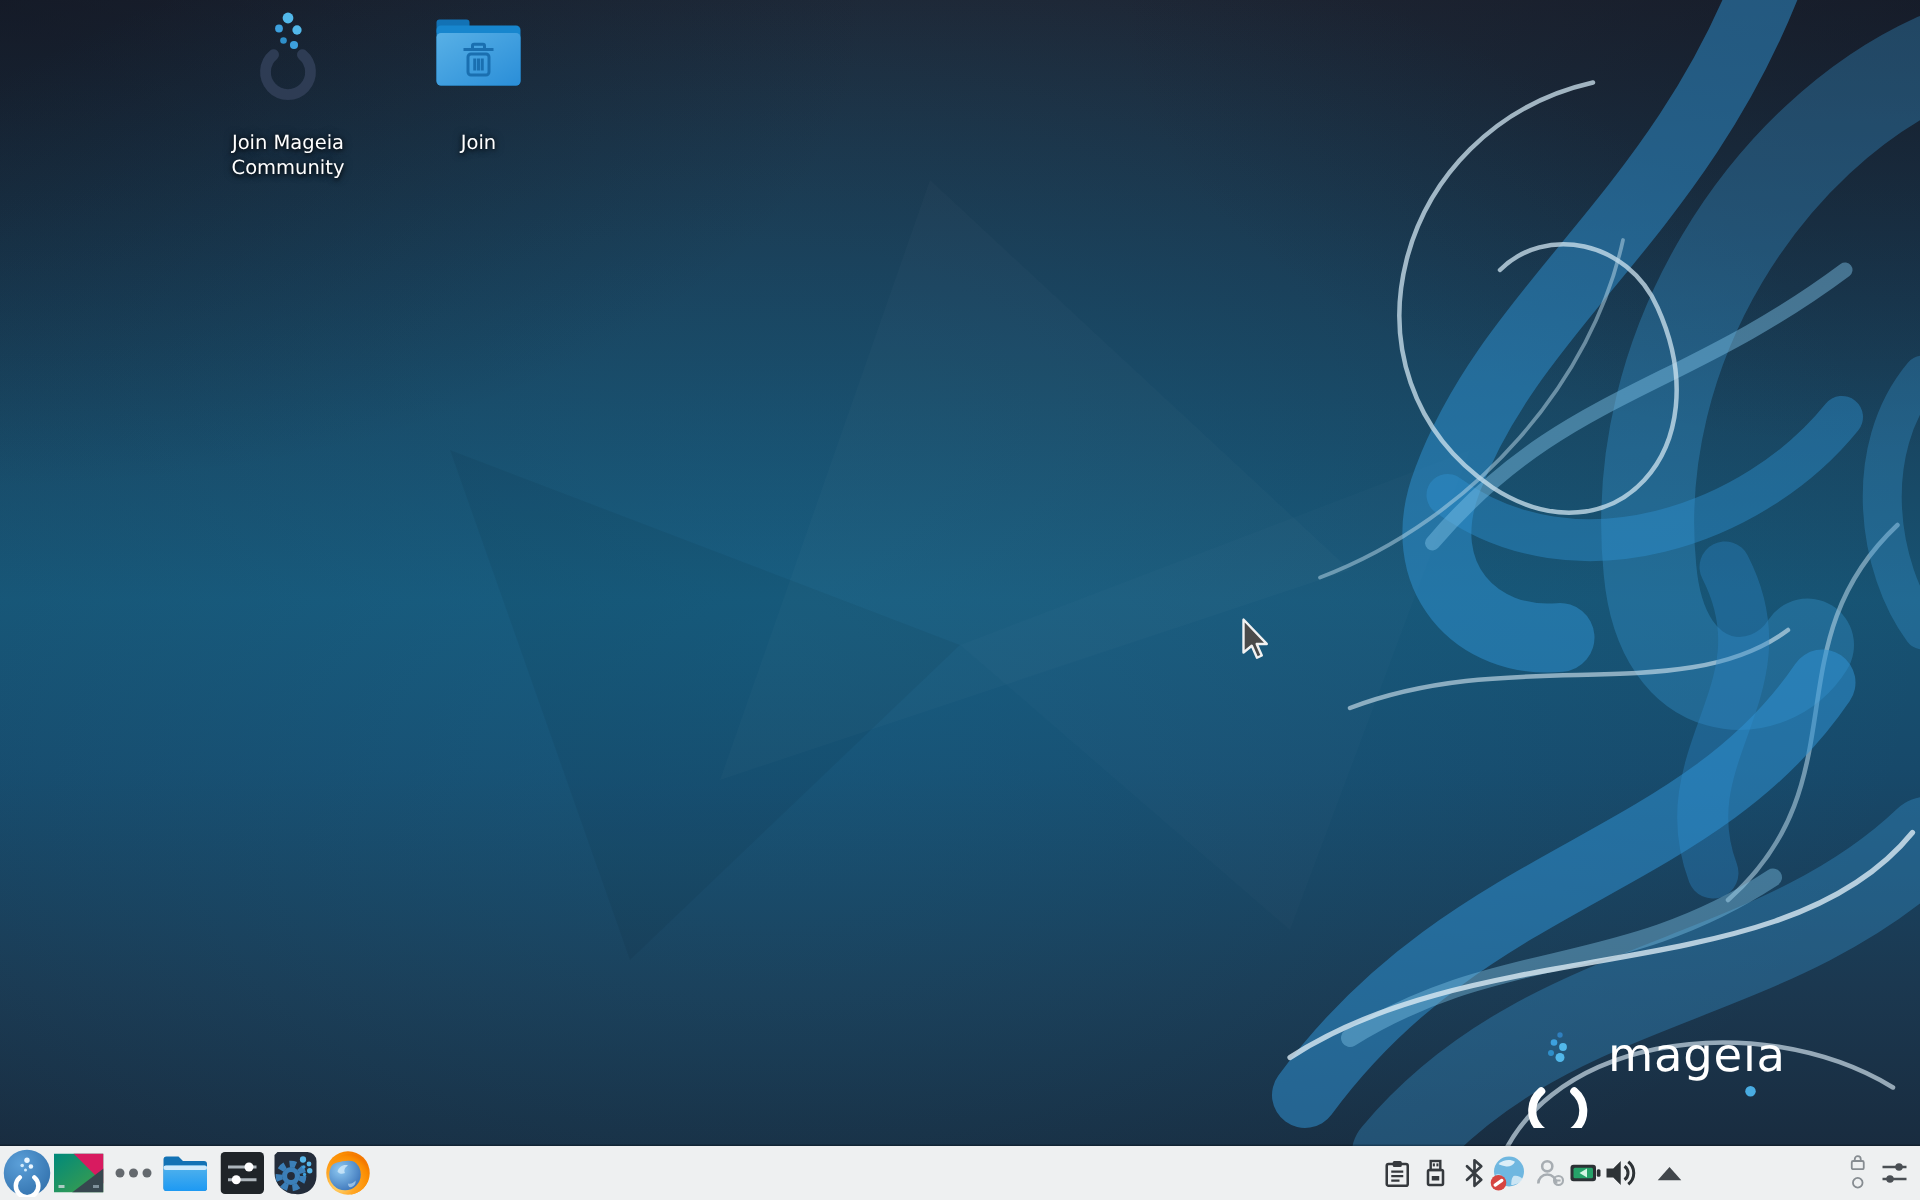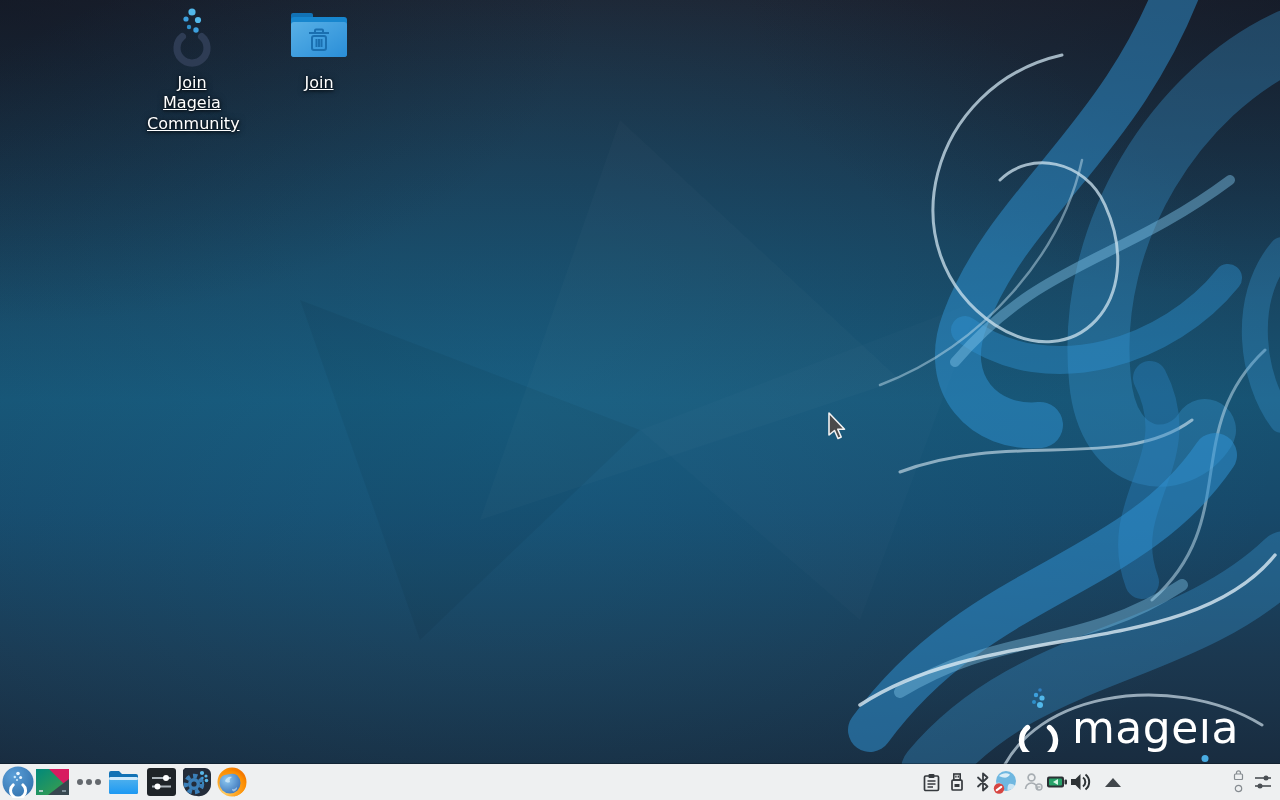--- a/index.html
+++ b/index.html
@@ -8,25 +8,25 @@
   .desktop{position:absolute;inset:0;width:1280px;height:800px;
     background:
       radial-gradient(1100px 700px at 40% 52%, rgba(26,118,160,.32), rgba(26,118,160,0) 70%),
       radial-gradient(900px 500px at 0% 0%, rgba(13,18,30,.55), rgba(13,18,30,0) 65%),
       radial-gradient(900px 500px at 100% 0%, rgba(13,18,30,.45), rgba(13,18,30,0) 60%),
       linear-gradient(180deg,#1e2533 0%,#1a3a52 24%,#175373 50%,#17496a 64%,#1b3850 82%,#18283a 100%);}
   .swirls{position:absolute;left:0;top:0;pointer-events:none;}
   
   .dicon{position:absolute;width:96px;text-align:center;cursor:default;}
   .dicon .ic{height:64px;display:flex;align-items:center;justify-content:center;}
-  .dicon .lbl{margin-top:5px;font-size:16px;line-height:1.28;color:#ffffff;
-    text-shadow:0 1px 3px rgba(0,0,0,.9),0 0 6px rgba(0,0,0,.55);text-decoration:underline;}
+  .dicon .lbl{margin-top:20px;font-size:13px;line-height:1.28;color:#ffffff;
+    text-shadow:0 1px 3px rgba(0,0,0,.9),0 0 6px rgba(0,0,0,.55);}
   
   .mlogo{position:absolute;left:1012px;top:686px;display:flex;align-items:flex-start;}
-  .mlogo .word{font-size:44px;color:#ffffff;letter-spacing:.5px;margin-left:8px;margin-top:16px;
+  .mlogo .word{font-size:31px;color:#ffffff;letter-spacing:.5px;margin-left:8px;
     font-weight:400;}
   .dotless{position:relative;display:inline-block;}
   .i-dot{position:absolute;left:50%;transform:translateX(-50%);bottom:-9px;width:7px;height:7px;
     border-radius:50%;background:#49ace2;}
   
   .cursor{position:absolute;left:826px;top:411px;}
   
   .taskbar{position:absolute;left:0;top:764px;width:1280px;height:36px;background:#eef0f1;
     box-shadow:0 -1px 0 rgba(0,0,0,.25);}
   .tbtn{position:absolute;display:flex;align-items:center;justify-content:center;cursor:pointer;}

